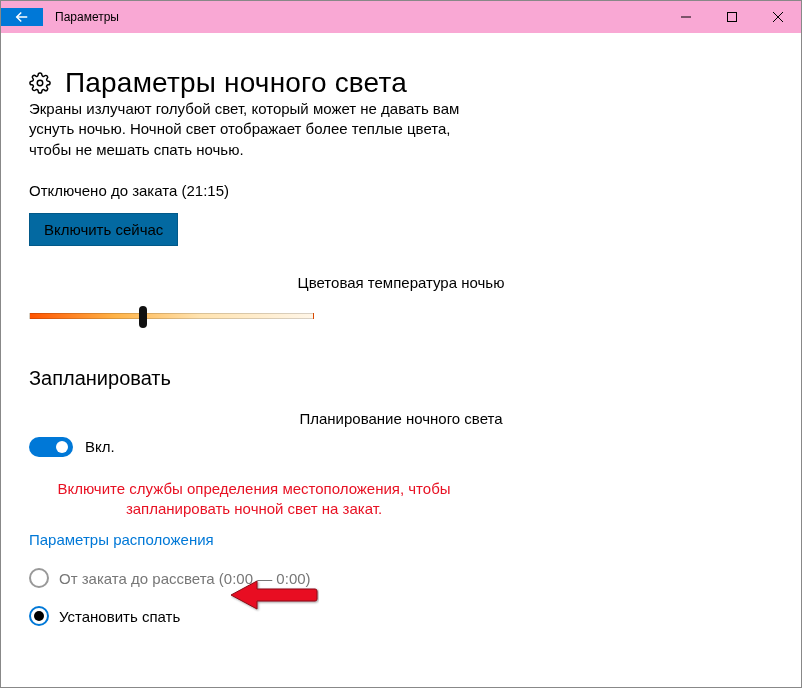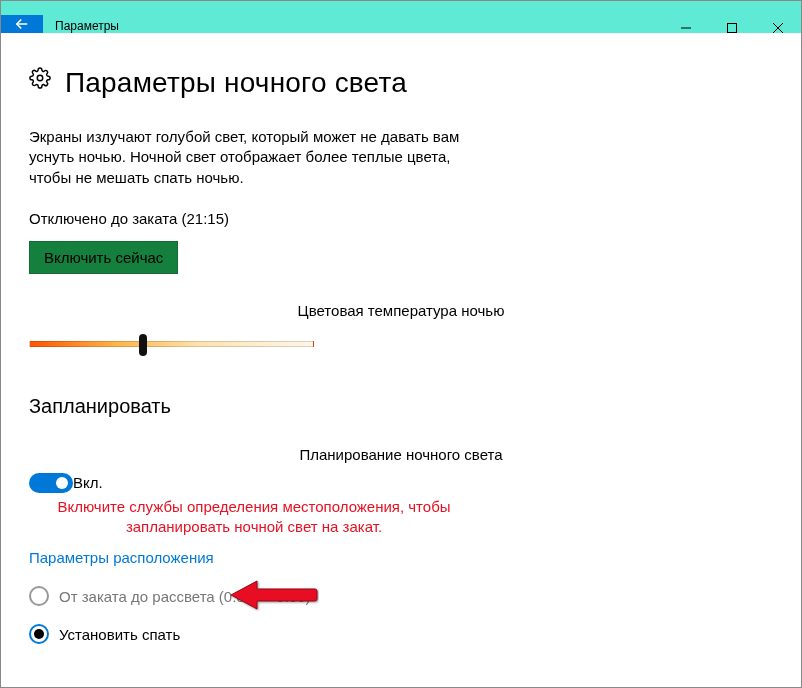--- a/index.html
+++ b/index.html
@@ -10,22 +10,22 @@
       background: #fff;
       width: 802px;
       height: 688px;
       overflow: hidden;
       border: 1px solid #888;
       position: relative;
     }
     .titlebar {
       height: 32px;
       display: flex;
-      align-items: flex-end;
-      background: #5eead4;
+      align-items: center;
+      background: #f9a8d4;
     }
     .back-btn {
       width: 42px;
       background: #0078d7;
       color: #fff;
       display: flex;
       align-items: center;
       justify-content: center;
       cursor: pointer;
       font-size: 18px;
@@ -49,24 +49,23 @@
       cursor: pointer;
       font-size: 13px;
       color: #000;
     }
 
     .content {
       padding: 16px 28px 28px 28px;
     }
     .page-header {
       display: flex;
-      align-items: flex-start;
+      align-items: center;
       gap: 14px;
       margin-top: 18px;
-      margin-bottom: 28px;
     }
     .gear {
       width: 22px;
       height: 22px;
       color: #000;
     }
     h1 {
       font-weight: 400;
       font-size: 28px;
       letter-spacing: 0.2px;
@@ -74,21 +73,21 @@
     .desc {
       max-width: 460px;
       line-height: 1.35;
       margin-bottom: 22px;
     }
     .status-line {
       margin-bottom: 14px;
     }
     .btn {
       display: inline-block;
-      background: #15803d;
+      background: #0369a1;
       border: 1px solid rgba(0,0,0,0.15);
       padding: 7px 14px;
       font-size: 15px;
       cursor: pointer;
       margin-bottom: 28px;
     }
     .label {
       margin-bottom: 10px;
       text-align: center;
     }
@@ -113,27 +112,27 @@
       top: 5px;
       left: 110px;
       width: 8px;
       height: 22px;
       background: #111;
       border-radius: 4px;
     }
     h2 {
       font-weight: 400;
       font-size: 20px;
-      margin-bottom: 28px;
+      margin-bottom: 20px;
     }
     .toggle-row {
       display: flex;
       align-items: center;
-      gap: 0;
-      margin-bottom: 4px;
+      gap: 12px;
+      margin-bottom: 22px;
       text-align: center;
     }
     .toggle {
       width: 44px;
       height: 20px;
       background: #0078d7;
       border-radius: 10px;
       position: relative;
       cursor: pointer;
     }

